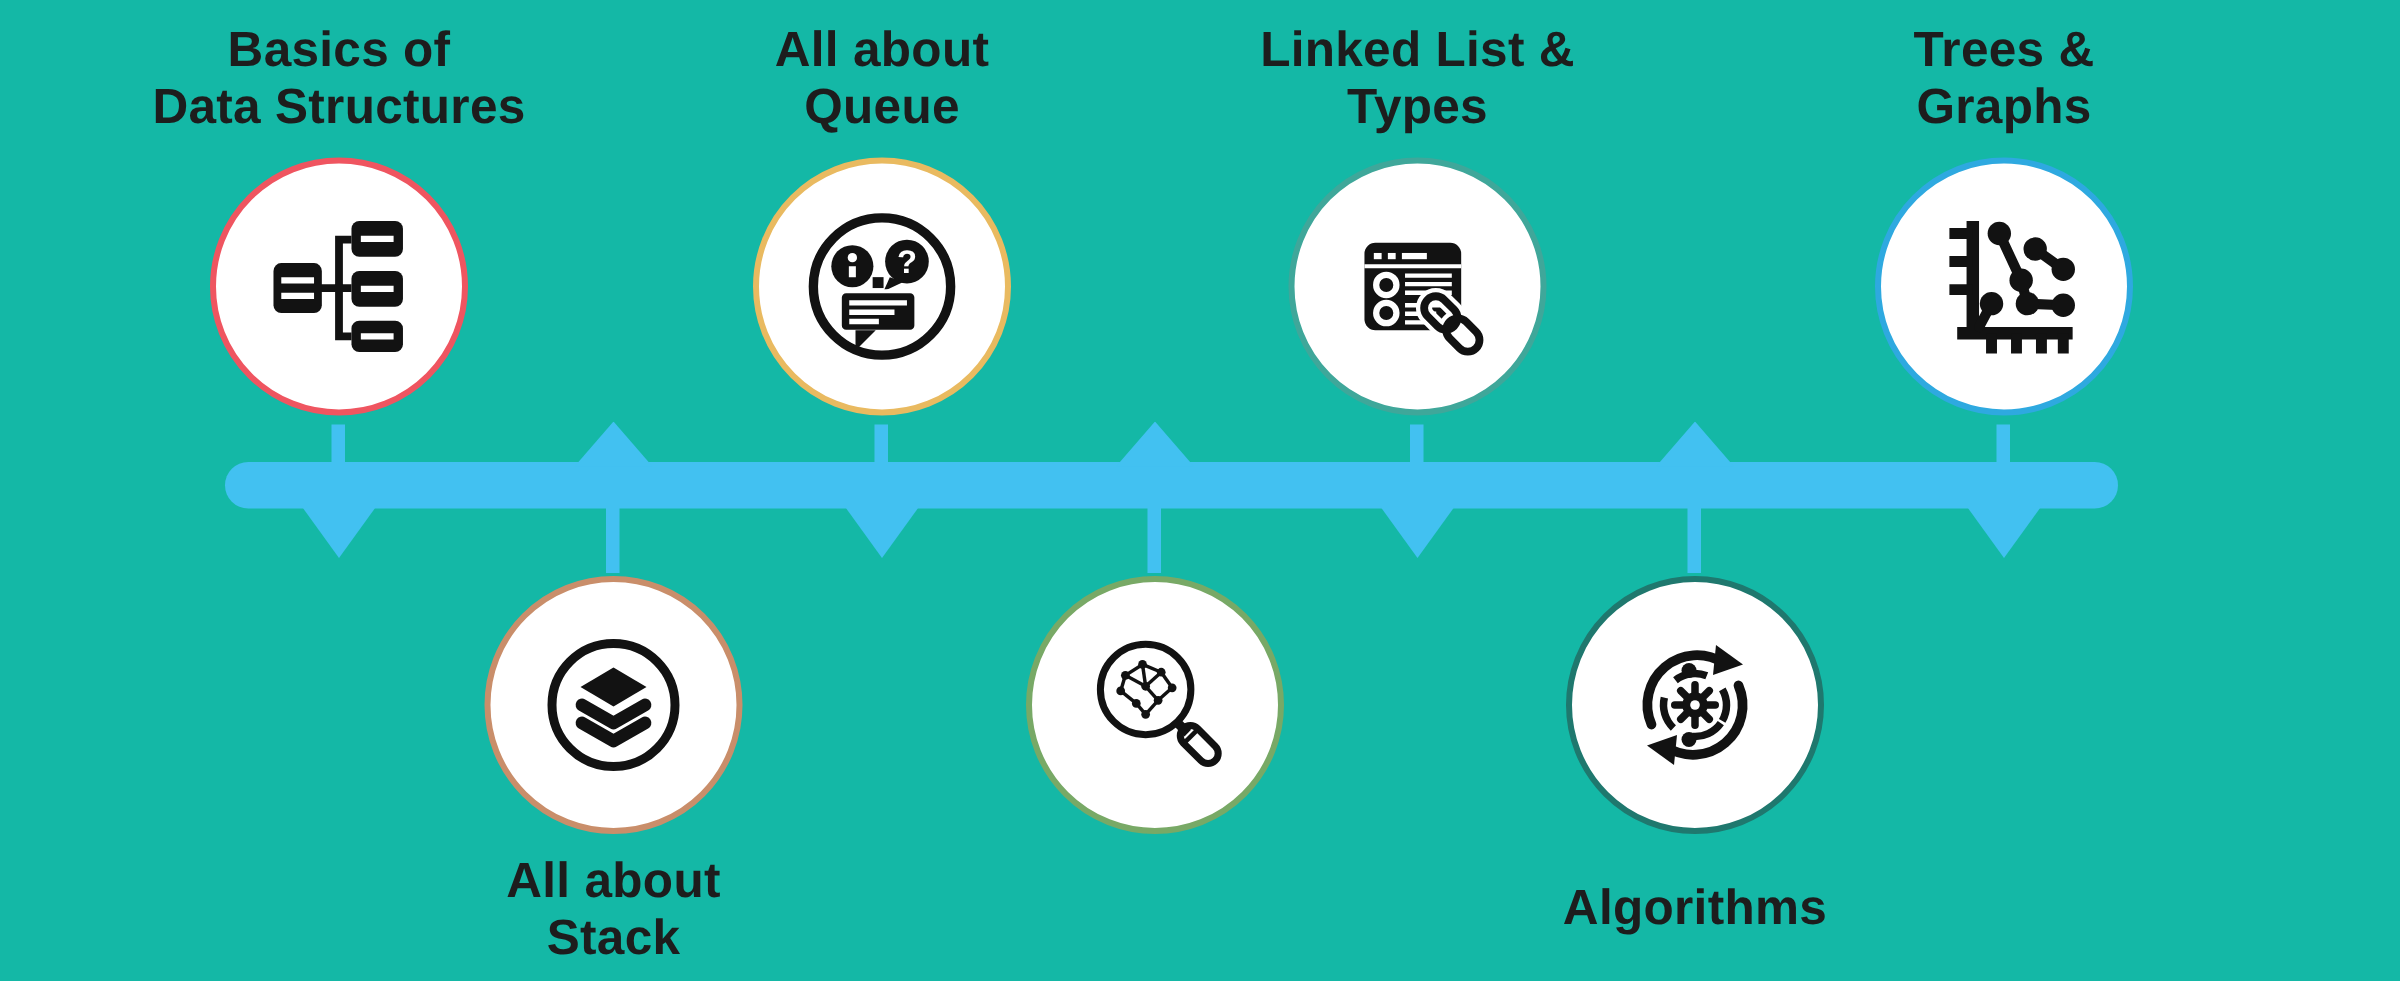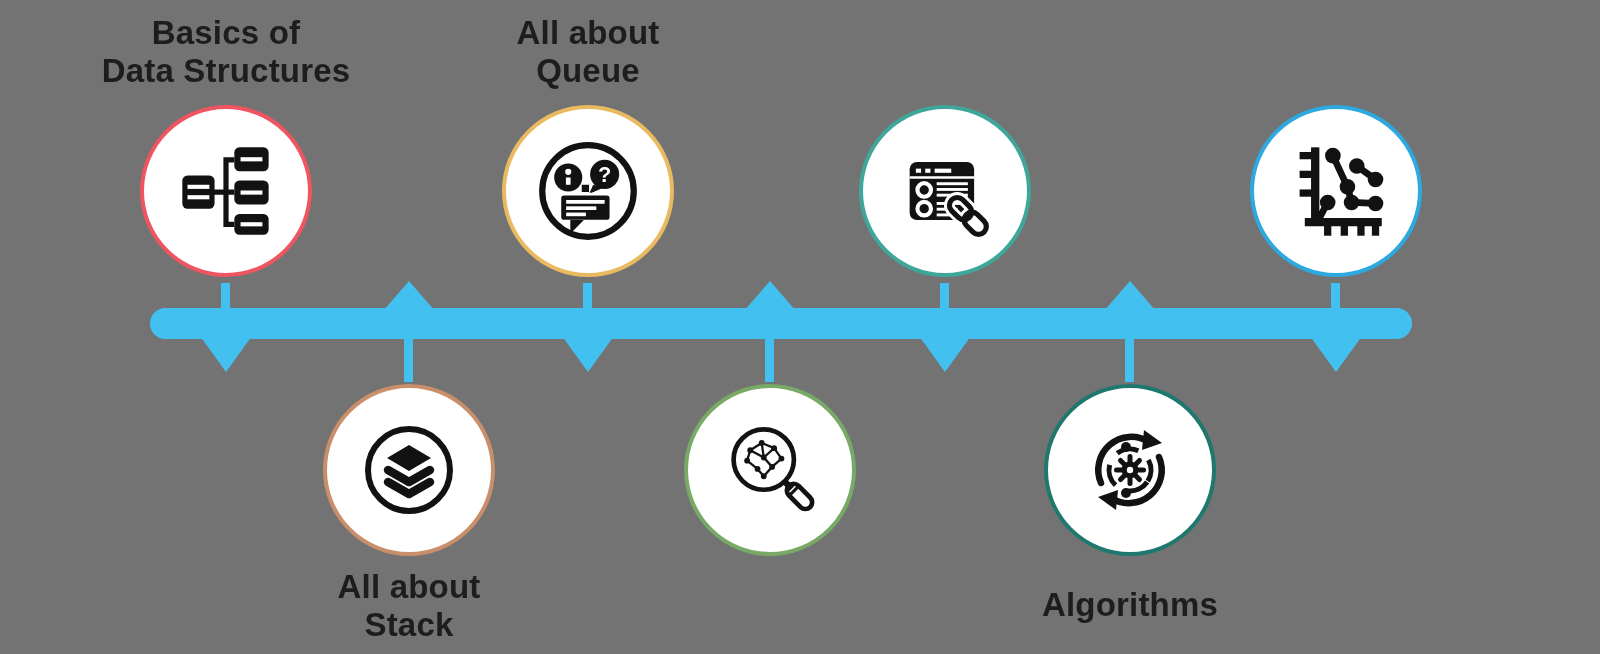--- a/index.html
+++ b/index.html
@@ -1,17 +1,17 @@
 <!DOCTYPE html>
 <html><head>
 <meta charset="utf-8">
 <style>
   html,body{margin:0;padding:0;background:#ffffff;}
   .canvas{
-    position:relative;width:1600px;height:654px;background:#737373;overflow:hidden;
+    position:relative;width:1600px;height:654px;background:#14b8a6;overflow:hidden;
     font-family:"Liberation Sans",sans-serif;
   }
   .timeline-bar{
     position:absolute;left:150px;top:308px;width:1262px;height:31px;
     border-radius:16px;background:var(--timeline);
   }
   .stick{position:absolute;width:9px;background:var(--timeline);}
   .arrow-down{
     position:absolute;width:52px;height:36px;background:var(--timeline);
     clip-path:polygon(0 0,100% 0,50% 100%);
@@ -75,20 +75,22 @@
       <rect x="23" y="53" width="49" height="26" rx="4" fill="currentColor" stroke="#fff" stroke-width="2.5"></rect>
       <polygon points="33,78 33,91 46,78" fill="currentColor"></polygon>
       <line x1="29" y1="60.5" x2="66" y2="60.5" stroke="#fff" stroke-width="3.5"></line>
       <line x1="29" y1="66.5" x2="58" y2="66.5" stroke="#fff" stroke-width="3.5"></line>
       <line x1="29" y1="72.5" x2="48" y2="72.5" stroke="#fff" stroke-width="3.5"></line>
     </svg>
   </div>
 
   <div class="stick" style="left:940px;top:283px;height:30px;"></div>
   <div class="arrow-down" style="left:919px;top:336px;"></div>
+  <div class="topic-label" style="left:765px;top:14px;">Linked List &amp;
+Types</div>
   <div class="topic-circle" style="left: 859px; top: 105px; --accent: #3fa79a;">
     <svg width="104" height="104" viewBox="0 0 100 100">
       <rect x="16" y="22" width="62" height="56" rx="7" fill="currentColor"></rect>
       <rect x="22" y="28.5" width="5" height="4" fill="#fff"></rect>
       <rect x="31" y="28.5" width="5" height="4" fill="#fff"></rect>
       <rect x="40" y="28.5" width="16" height="4" fill="#fff"></rect>
       <line x1="16" y1="37" x2="78" y2="37" stroke="#fff" stroke-width="2.5"></line>
       <circle cx="30" cy="49" r="6.5" fill="none" stroke="#fff" stroke-width="4"></circle>
       <circle cx="30" cy="67" r="6.5" fill="none" stroke="#fff" stroke-width="4"></circle>
       <g stroke="#fff" stroke-width="2.8">
@@ -103,20 +105,22 @@
         <rect x="64.5" y="52" width="15" height="24" rx="7.5" fill="none" stroke="#fff" stroke-width="10.5"></rect>
         <rect x="64.5" y="72" width="15" height="24" rx="7.5" fill="none" stroke="#fff" stroke-width="10.5"></rect>
         <rect x="64.5" y="52" width="15" height="24" rx="7.5" fill="none" stroke="currentColor" stroke-width="5"></rect>
         <rect x="64.5" y="72" width="15" height="24" rx="7.5" fill="none" stroke="currentColor" stroke-width="5"></rect>
       </g>
     </svg>
   </div>
 
   <div class="stick" style="left:1331px;top:283px;height:30px;"></div>
   <div class="arrow-down" style="left:1310px;top:336px;"></div>
+  <div class="topic-label" style="left:1156px;top:14px;">Trees &amp;
+Graphs</div>
   <div class="topic-circle" style="left: 1250px; top: 105px; --accent: #2ea9e0;">
     <svg width="104" height="104" viewBox="0 0 100 100">
       <g stroke="currentColor" stroke-width="8">
         <line x1="30" y1="8" x2="30" y2="80"></line>
         <line x1="20" y1="80" x2="94" y2="80"></line>
       </g>
       <g stroke="currentColor" stroke-width="7">
         <line x1="15" y1="16" x2="30" y2="16"></line>
         <line x1="15" y1="34" x2="30" y2="34"></line>
         <line x1="15" y1="52" x2="30" y2="52"></line>

